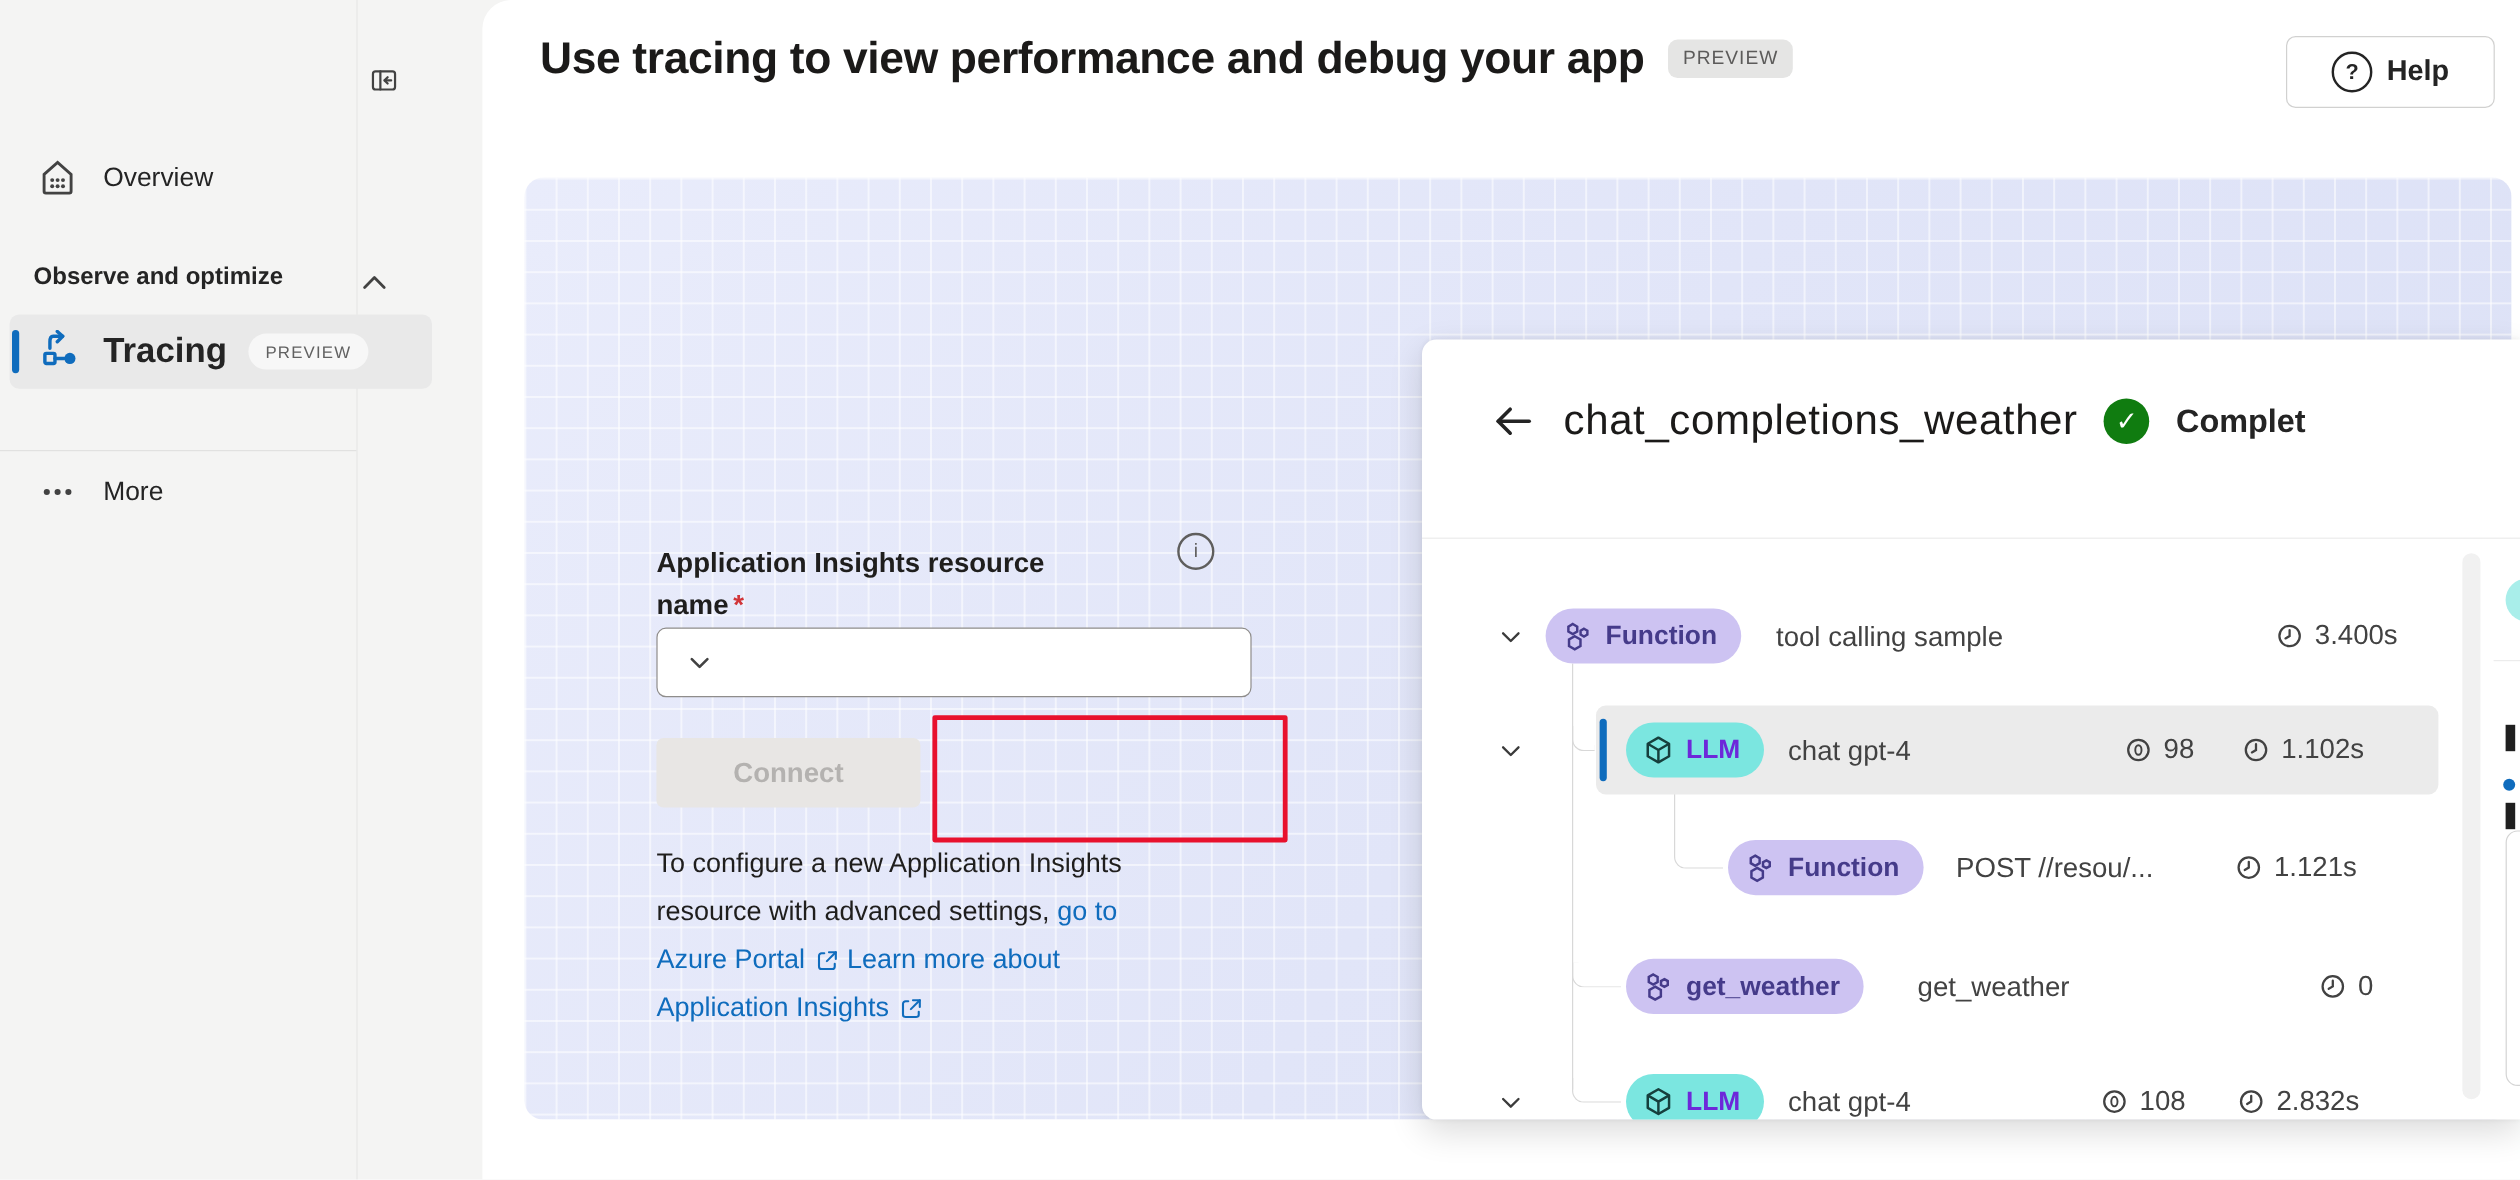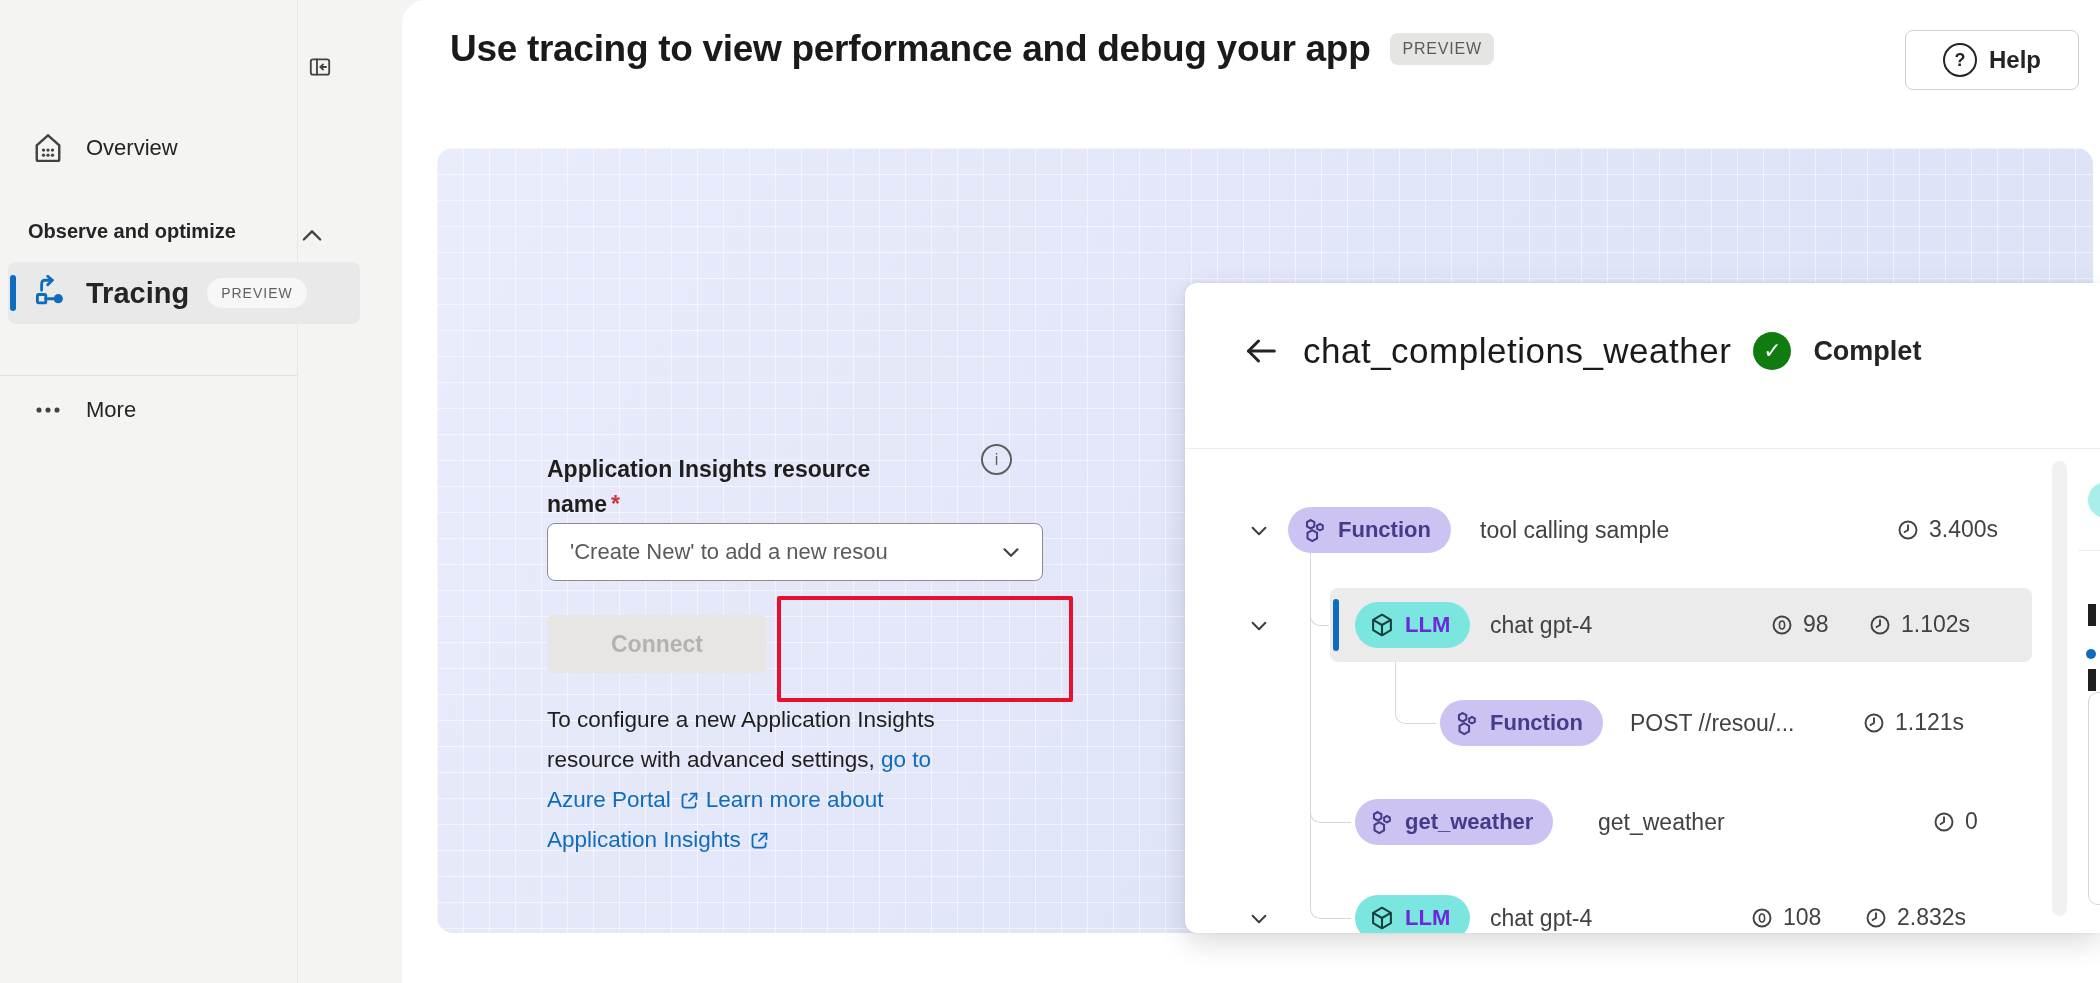--- a/index.html
+++ b/index.html
@@ -181,21 +181,20 @@
 
     <section class="abs hero">
 
 
       <div class="abs field-label">
         <span>Application Insights resource name</span><span class="req">*</span>
       </div>
       <span class="abs info-icon">i</span>
 
       <div class="abs dropdown">
-        <span class="dropdown-value">'Create New' to add a new resou</span>
         <span>
           <svg width="26" height="26" viewBox="0 0 24 24" fill="none" stroke="#424242" stroke-width="2" stroke-linecap="round" stroke-linejoin="round">
             <polyline points="6,9.5 12,15.5 18,9.5"></polyline>
           </svg>
         </span>
       </div>
 
       <button class="abs btn btn-connect" disabled="">Connect</button>
       <div class="abs red-annotation"></div>
 

